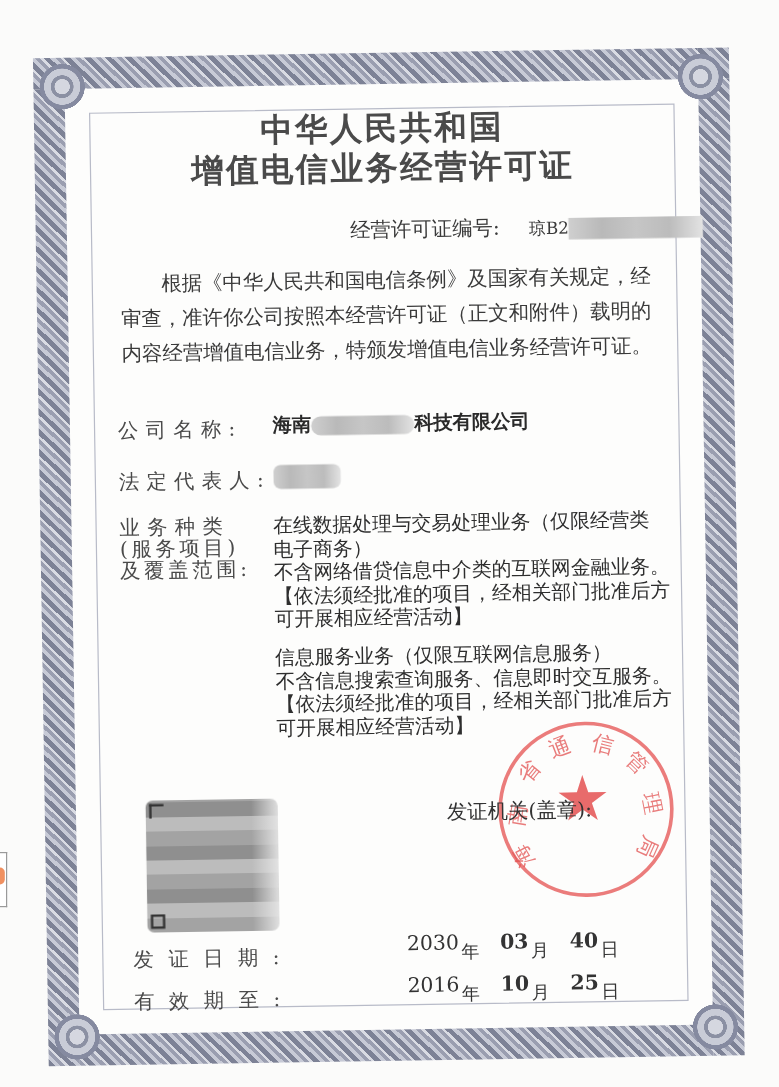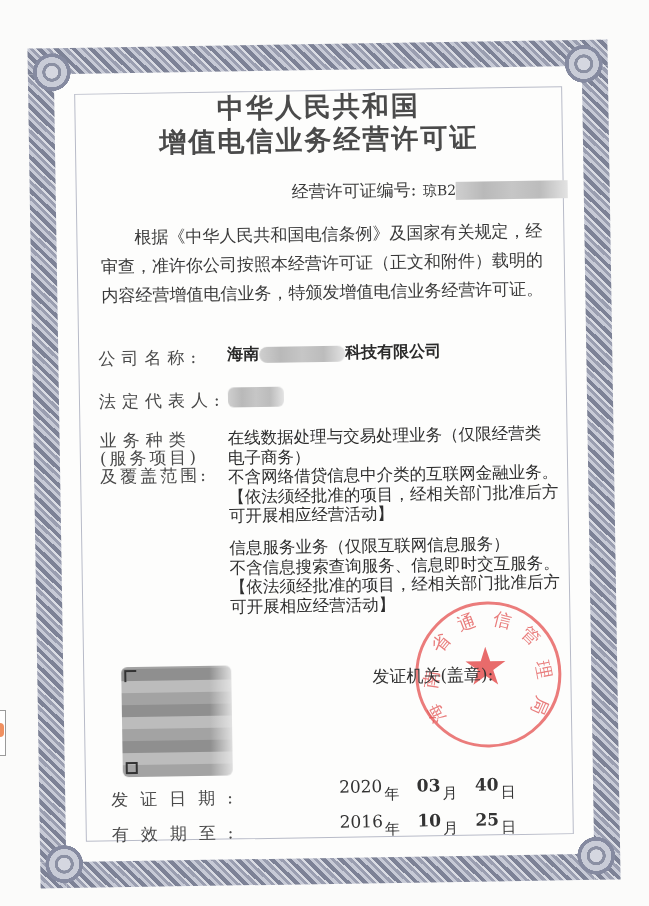--- a/index.html
+++ b/index.html
@@ -37,21 +37,21 @@
     }
     .corner.tl { left: 2px; top: 2px; }
     .corner.tr { right: 2px; top: 2px; }
     .corner.bl { left: 2px; bottom: 2px; }
     .corner.br { right: 2px; bottom: 2px; }
 
     .abs { position: absolute; white-space: nowrap; }
     .title-1 { left: 0; right: 0; text-align: center; top: 45px; font-size: 27px; font-weight: bold; color: #4a4a4a; letter-spacing: 2px; font-family: "DejaVu Sans", sans-serif; }
     .title-2 { left: 0; right: 0; text-align: center; top: 78px; font-size: 27px; font-weight: bold; color: #4a4a4a; letter-spacing: 2px; font-family: "DejaVu Sans", sans-serif; }
     .license-no { left: 262px; top: 136px; font-size: 17px; }
-    .license-no .val { font-size: 14px; margin-left: 1px; }
+    .license-no .val { font-size: 14px; margin-left: 19px; }
     .blur { display: inline-block; vertical-align: middle; background: linear-gradient(90deg, #cfcfcf, #b9b9b9, #c6c6c6, #bcbcbc, #e3e3e3); filter: blur(0.6px); }
     .preamble { left: 70px; top: 176px; width: 500px; font-size: 17px; line-height: 29px; white-space: normal; }
     .preamble p { margin: 0; }
     .label { font-size: 17px; color: #4a4a4a; letter-spacing: 6px; }
     .value-bold { font-size: 16px; font-weight: bold; color: #2a2a2a; font-family: "DejaVu Sans", sans-serif; }
     .company-label { left: 66px; top: 300px; }
     .company-value { left: 195px; top: 299px; }
     .rep-label { left: 66px; top: 343px; }
     .rep-value { left: 195px; top: 341px; }
     .scope-label { left: 66px; top: 384px; line-height: 18px; font-size: 17px; letter-spacing: 6px; color: #4a4a4a; }
@@ -153,21 +153,21 @@
     <span class="seal-char" style="left:116px;top:54px;transform:rotate(80deg)">理</span>
     <span class="seal-char" style="left:112px;top:90px;transform:rotate(115deg)">局</span>
   </div>
 
   <div class="abs issuer-label">发证机关(盖章):</div>
 
   <div class="qr"></div>
 
   <div class="abs date-label issue-date-label">发证日期:</div>
   <div class="abs date-row issue-date">
-    <span class="y">2020</span><span class="u">年</span>
+    <span class="y">2030</span><span class="u">年</span>
     <span class="n">03</span><span class="u">月</span>
     <span class="n">40</span><span class="u">日</span>
   </div>
 
   <div class="abs date-label expiry-date-label">有效期至:</div>
   <div class="abs date-row expiry-date">
     <span class="y">2016</span><span class="u">年</span>
     <span class="n">10</span><span class="u">月</span>
     <span class="n">25</span><span class="u">日</span>
   </div>

